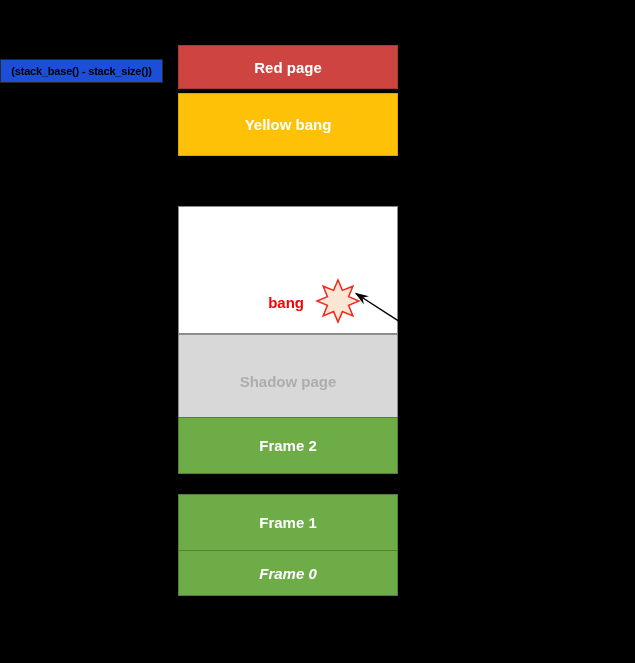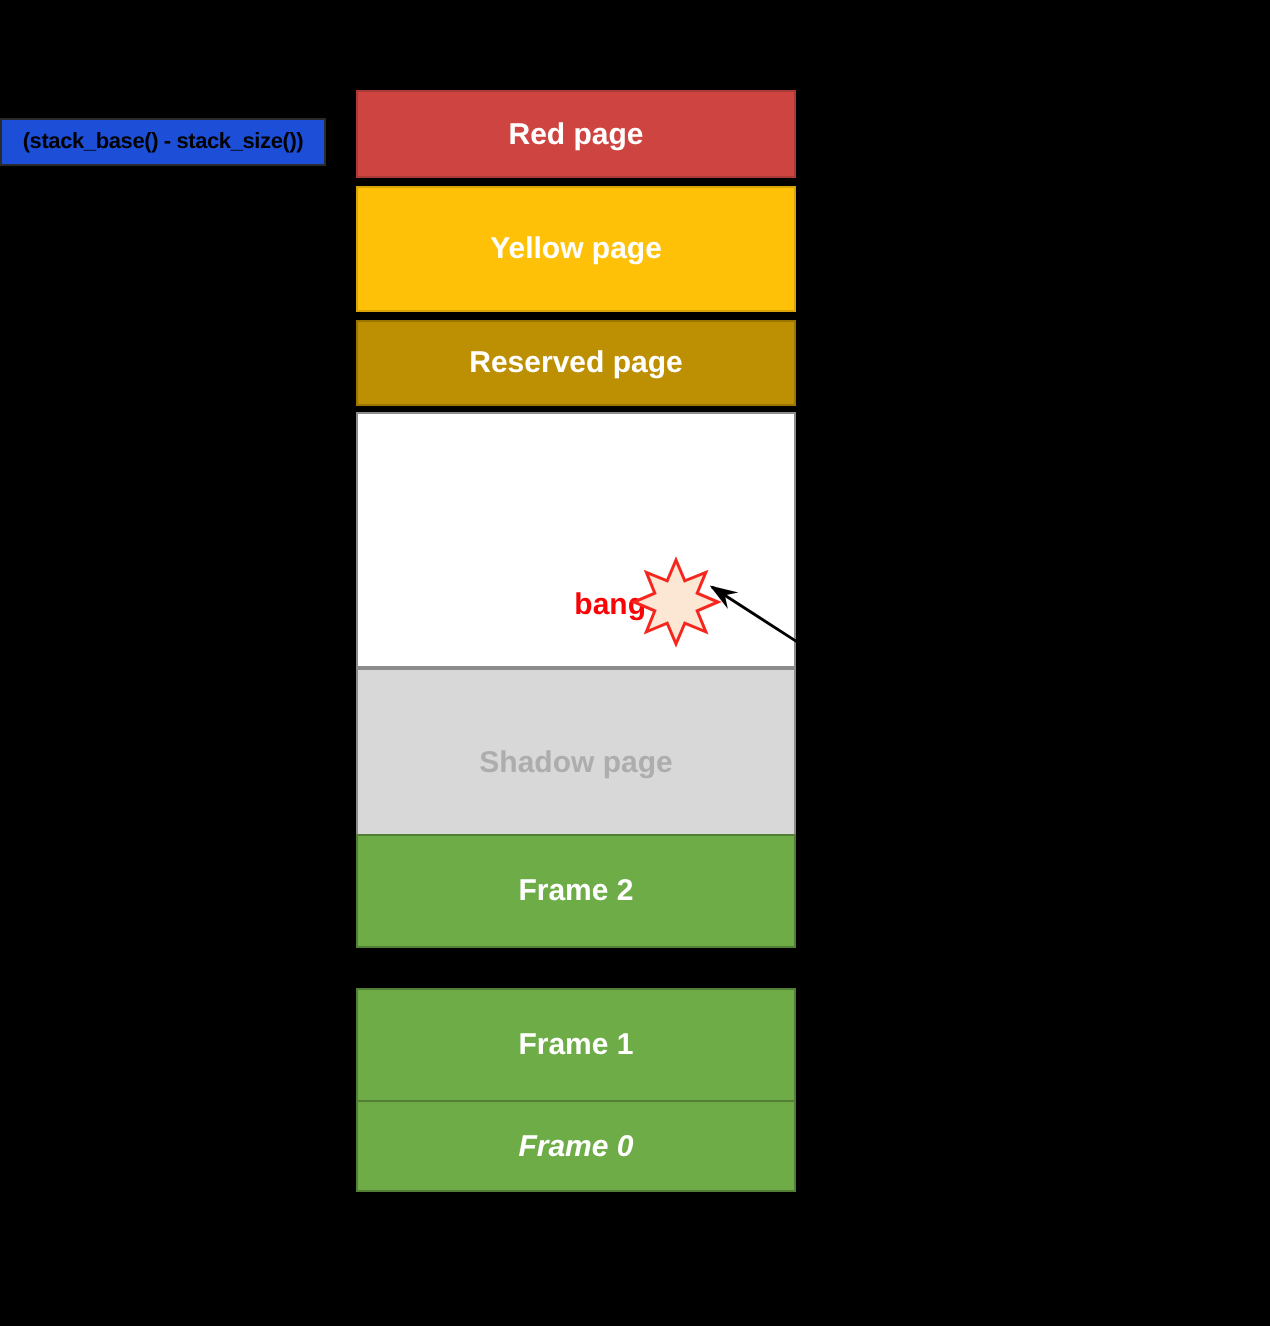--- a/index.html
+++ b/index.html
@@ -31,47 +31,44 @@
   .box-yellow{top:93px;height:63px;background:#ffc107;border:1px solid #d9a406;}
   .box-reserved{top:160px;height:43px;background:#bc9002;border:1px solid #9a7600;}
   .box-white{top:206px;height:128px;background:#ffffff;border:1px solid #8c8c8c;}
   .box-shadow{top:334px;height:95px;background:#d8d8d8;border:1px solid #8c8c8c;color:#adadad;}
   .box-green{background:#6dac47;border:1px solid #527f35;}
   .box-frame2{top:417px;height:57px;}
   .box-frame1{top:494px;height:57px;}
   .box-frame0{top:550px;height:46px;font-style:italic;}
 
   .bang-label{
-    position:absolute;left:275px;top:294px;width:48px;height:18px;
+    position:absolute;left:256px;top:294px;width:48px;height:18px;
     color:#fb0207;font-size:15px;font-weight:bold;
     text-align:right;line-height:18px;
   }
   .overlay-svg{
     position:absolute;left:178px;top:206px;width:220px;height:128px;
     pointer-events:none;
   }
 </style>
 </head>
 <body>
 
 <div class="canvas">
 
   <div class="addr-label">(stack_base() - stack_size())</div>
 
   <div class="box box-red">
     <span>Red page</span>
   </div>
 
   <div class="box box-yellow">
-    <span>Yellow page</span>
+    <span>Yellow bang</span>
   </div>
 
-  <div class="box box-reserved">
-    <span>Reserved page</span>
-  </div>
 
   <div class="box box-white"></div>
 
   <div class="box box-shadow">
     <span>Shadow page</span>
   </div>
 
   <div class="box box-green box-frame2">
     <span>Frame 2</span>
   </div>

